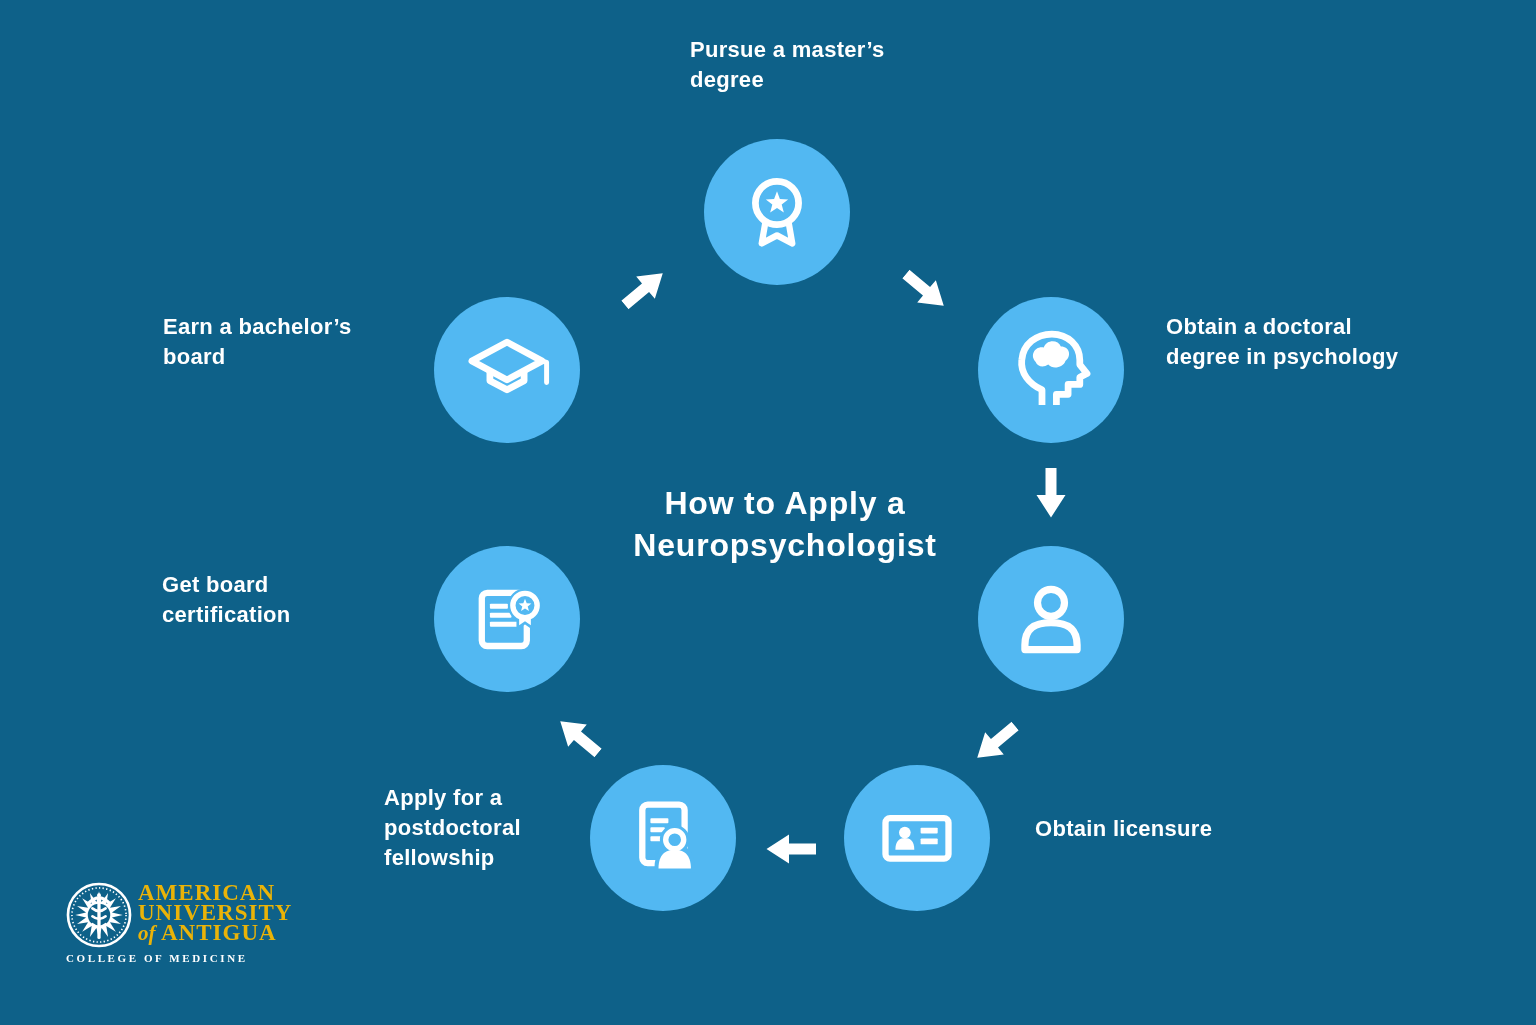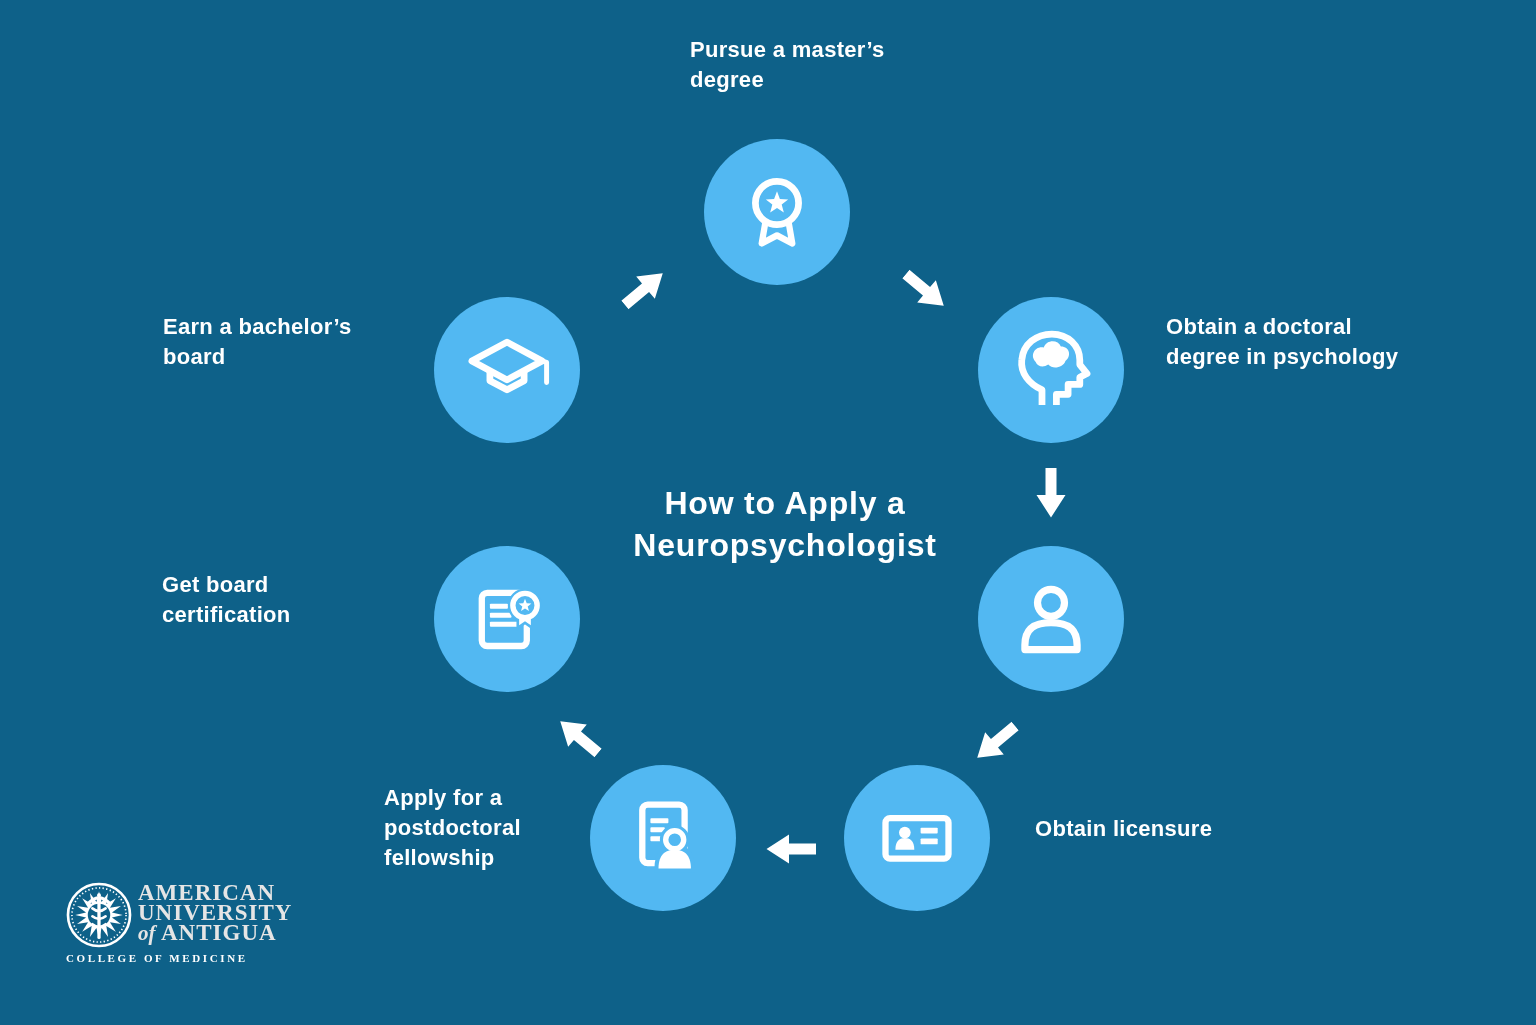--- a/index.html
+++ b/index.html
@@ -20,21 +20,21 @@
   .title {
     position: absolute; left: 535px; top: 461px; width: 500px; text-align: center;
     color: #FFFFFF; font-weight: 700; font-size: 32px; line-height: 42px;
     letter-spacing: 0.8px; white-space: pre-line;
   }
   .arrow { position: absolute; width: 50px; height: 32px; transform-origin: 50% 50%; }
   .arrow svg { display: block; width: 100%; height: 100%; }
   .logo { position: absolute; left: 66px; top: 878px; width: 260px; height: 100px; }
   .seal { position: absolute; left: 0; top: 4px; width: 66px; height: 66px; }
   .logo-text {
-    position: absolute; left: 72px; top: 5px; color: #e5e5e5;
+    position: absolute; left: 72px; top: 5px; color: #eab308;
     font-family: "Liberation Serif", serif; font-weight: 700;
     font-size: 23px; line-height: 20px; letter-spacing: 1px; white-space: nowrap;
   }
   .logo-text .of { font-style: italic; font-size: 21px; letter-spacing: 0; }
   .logo-college {
     position: absolute; left: 0; top: 74px; color: #FFFFFF;
     font-family: "Liberation Serif", serif; font-weight: 700;
     font-size: 11px; letter-spacing: 2.6px; white-space: nowrap;
   }
 </style>

